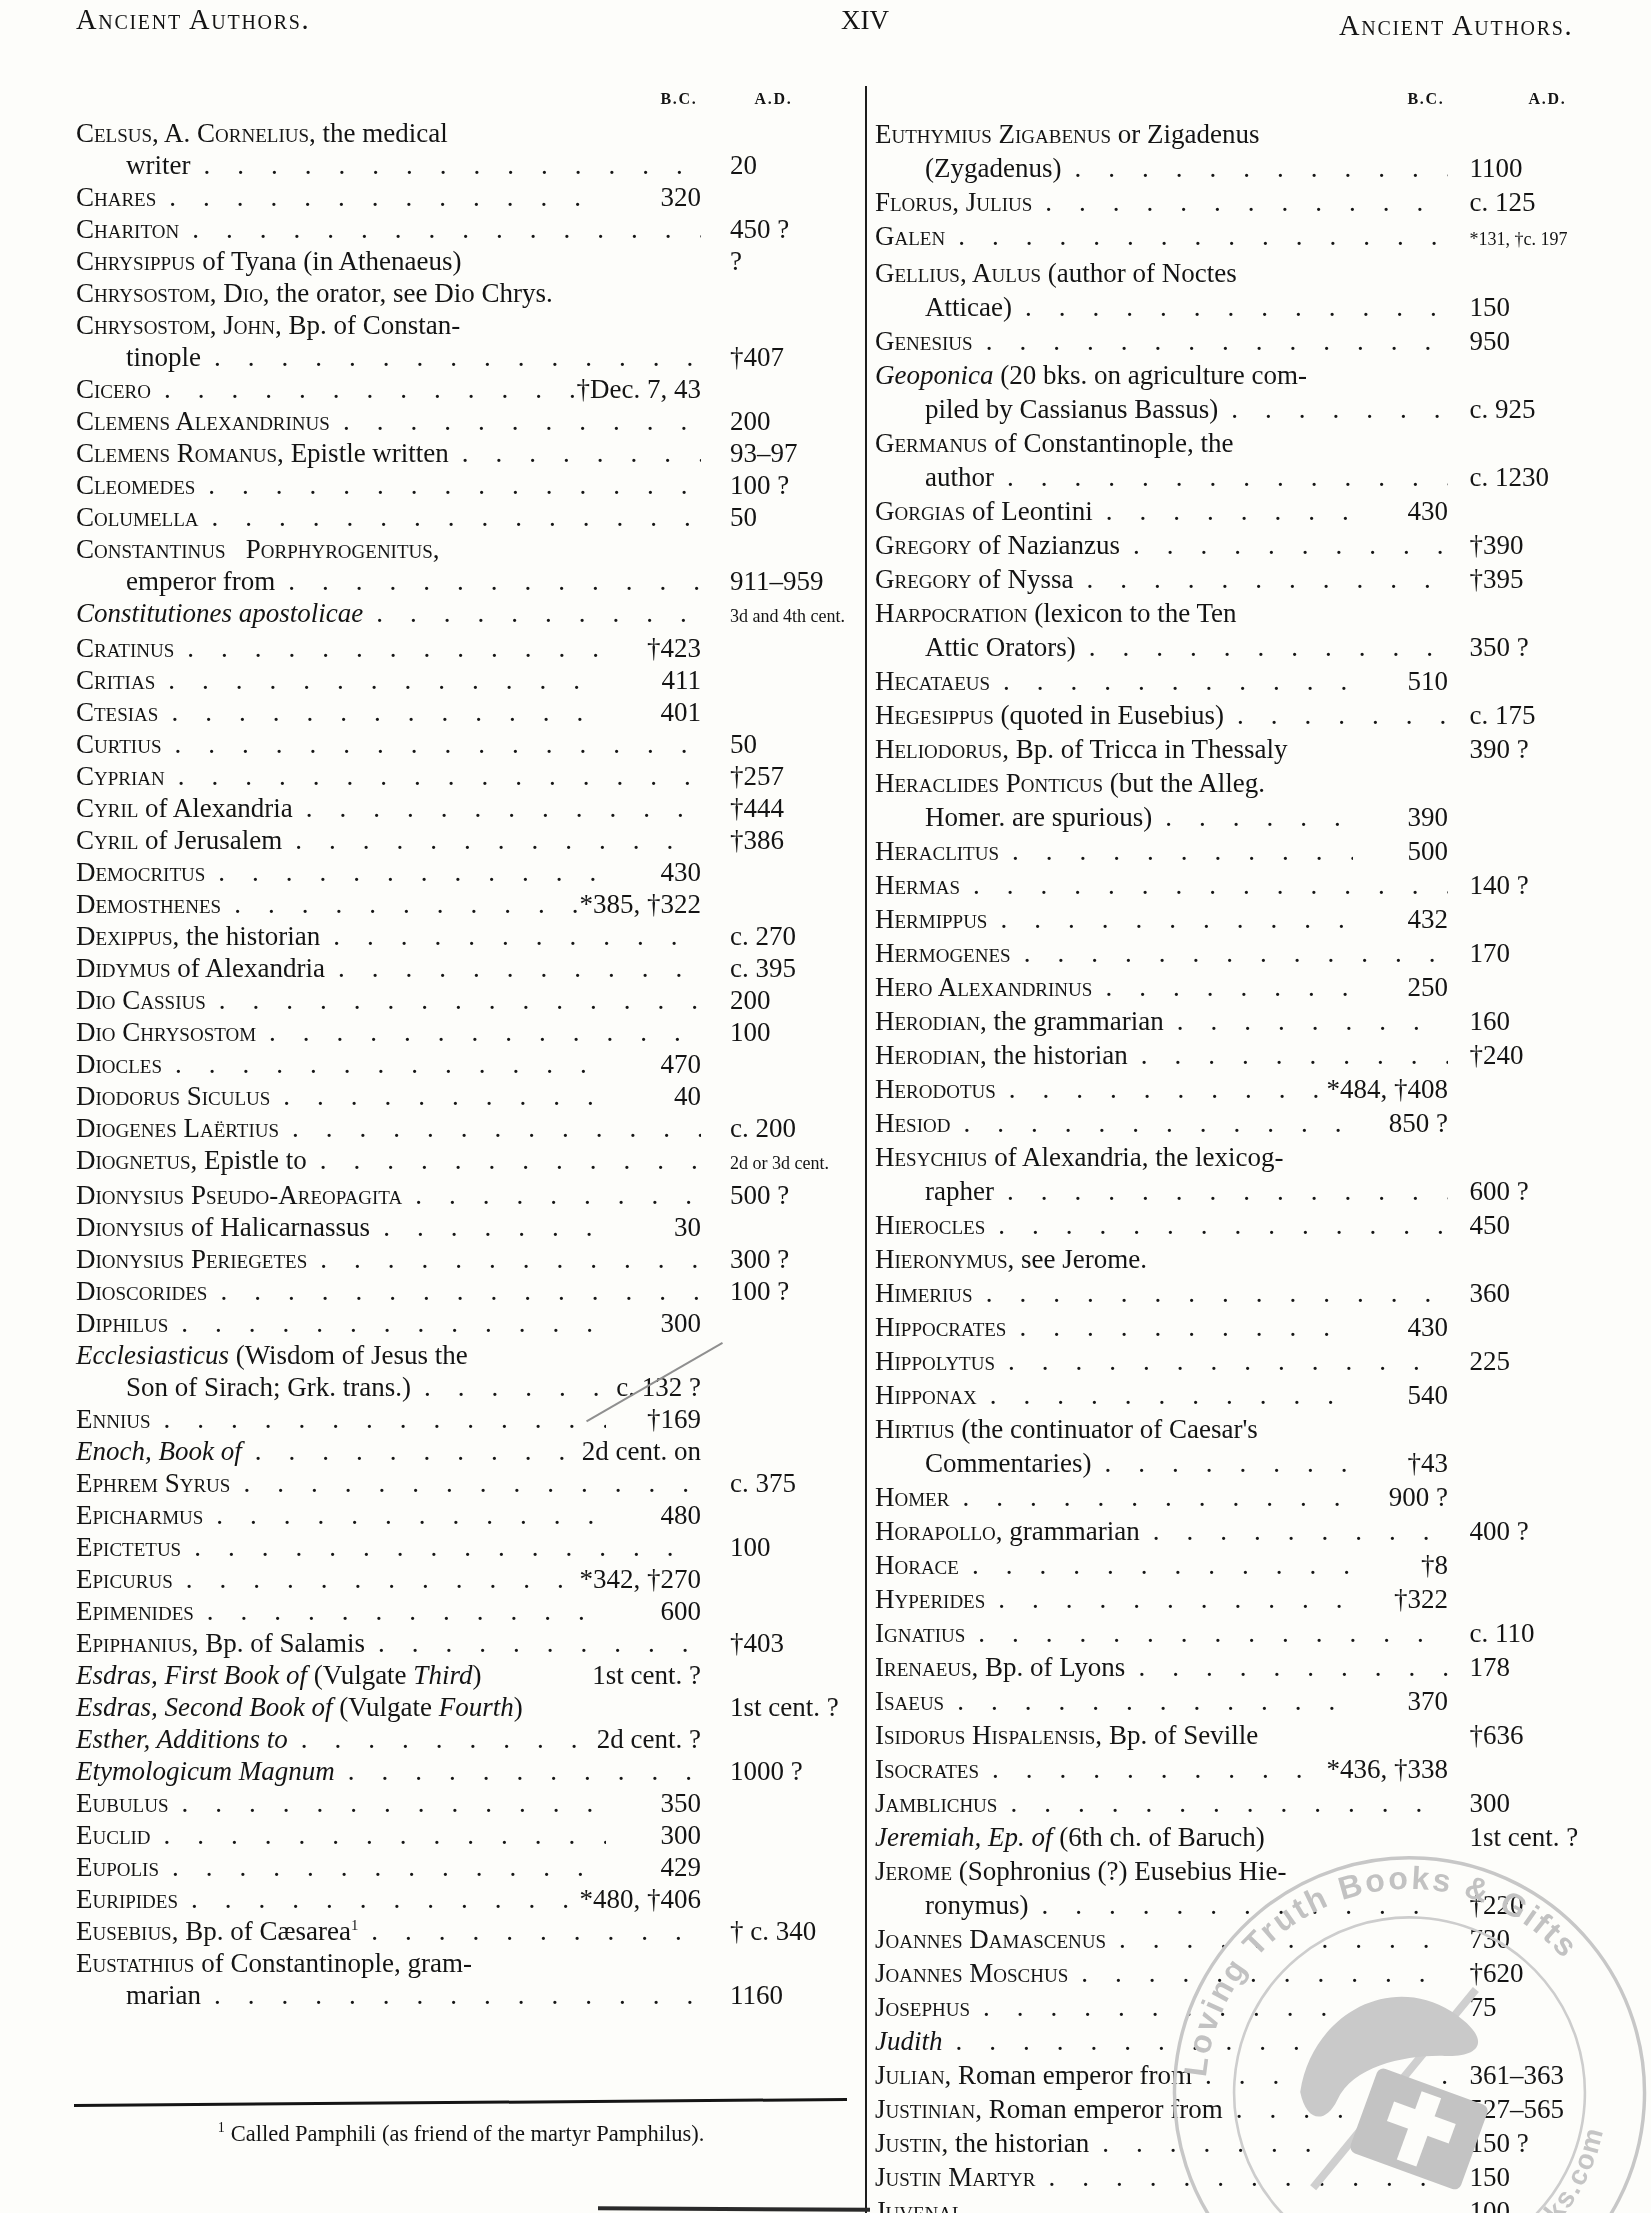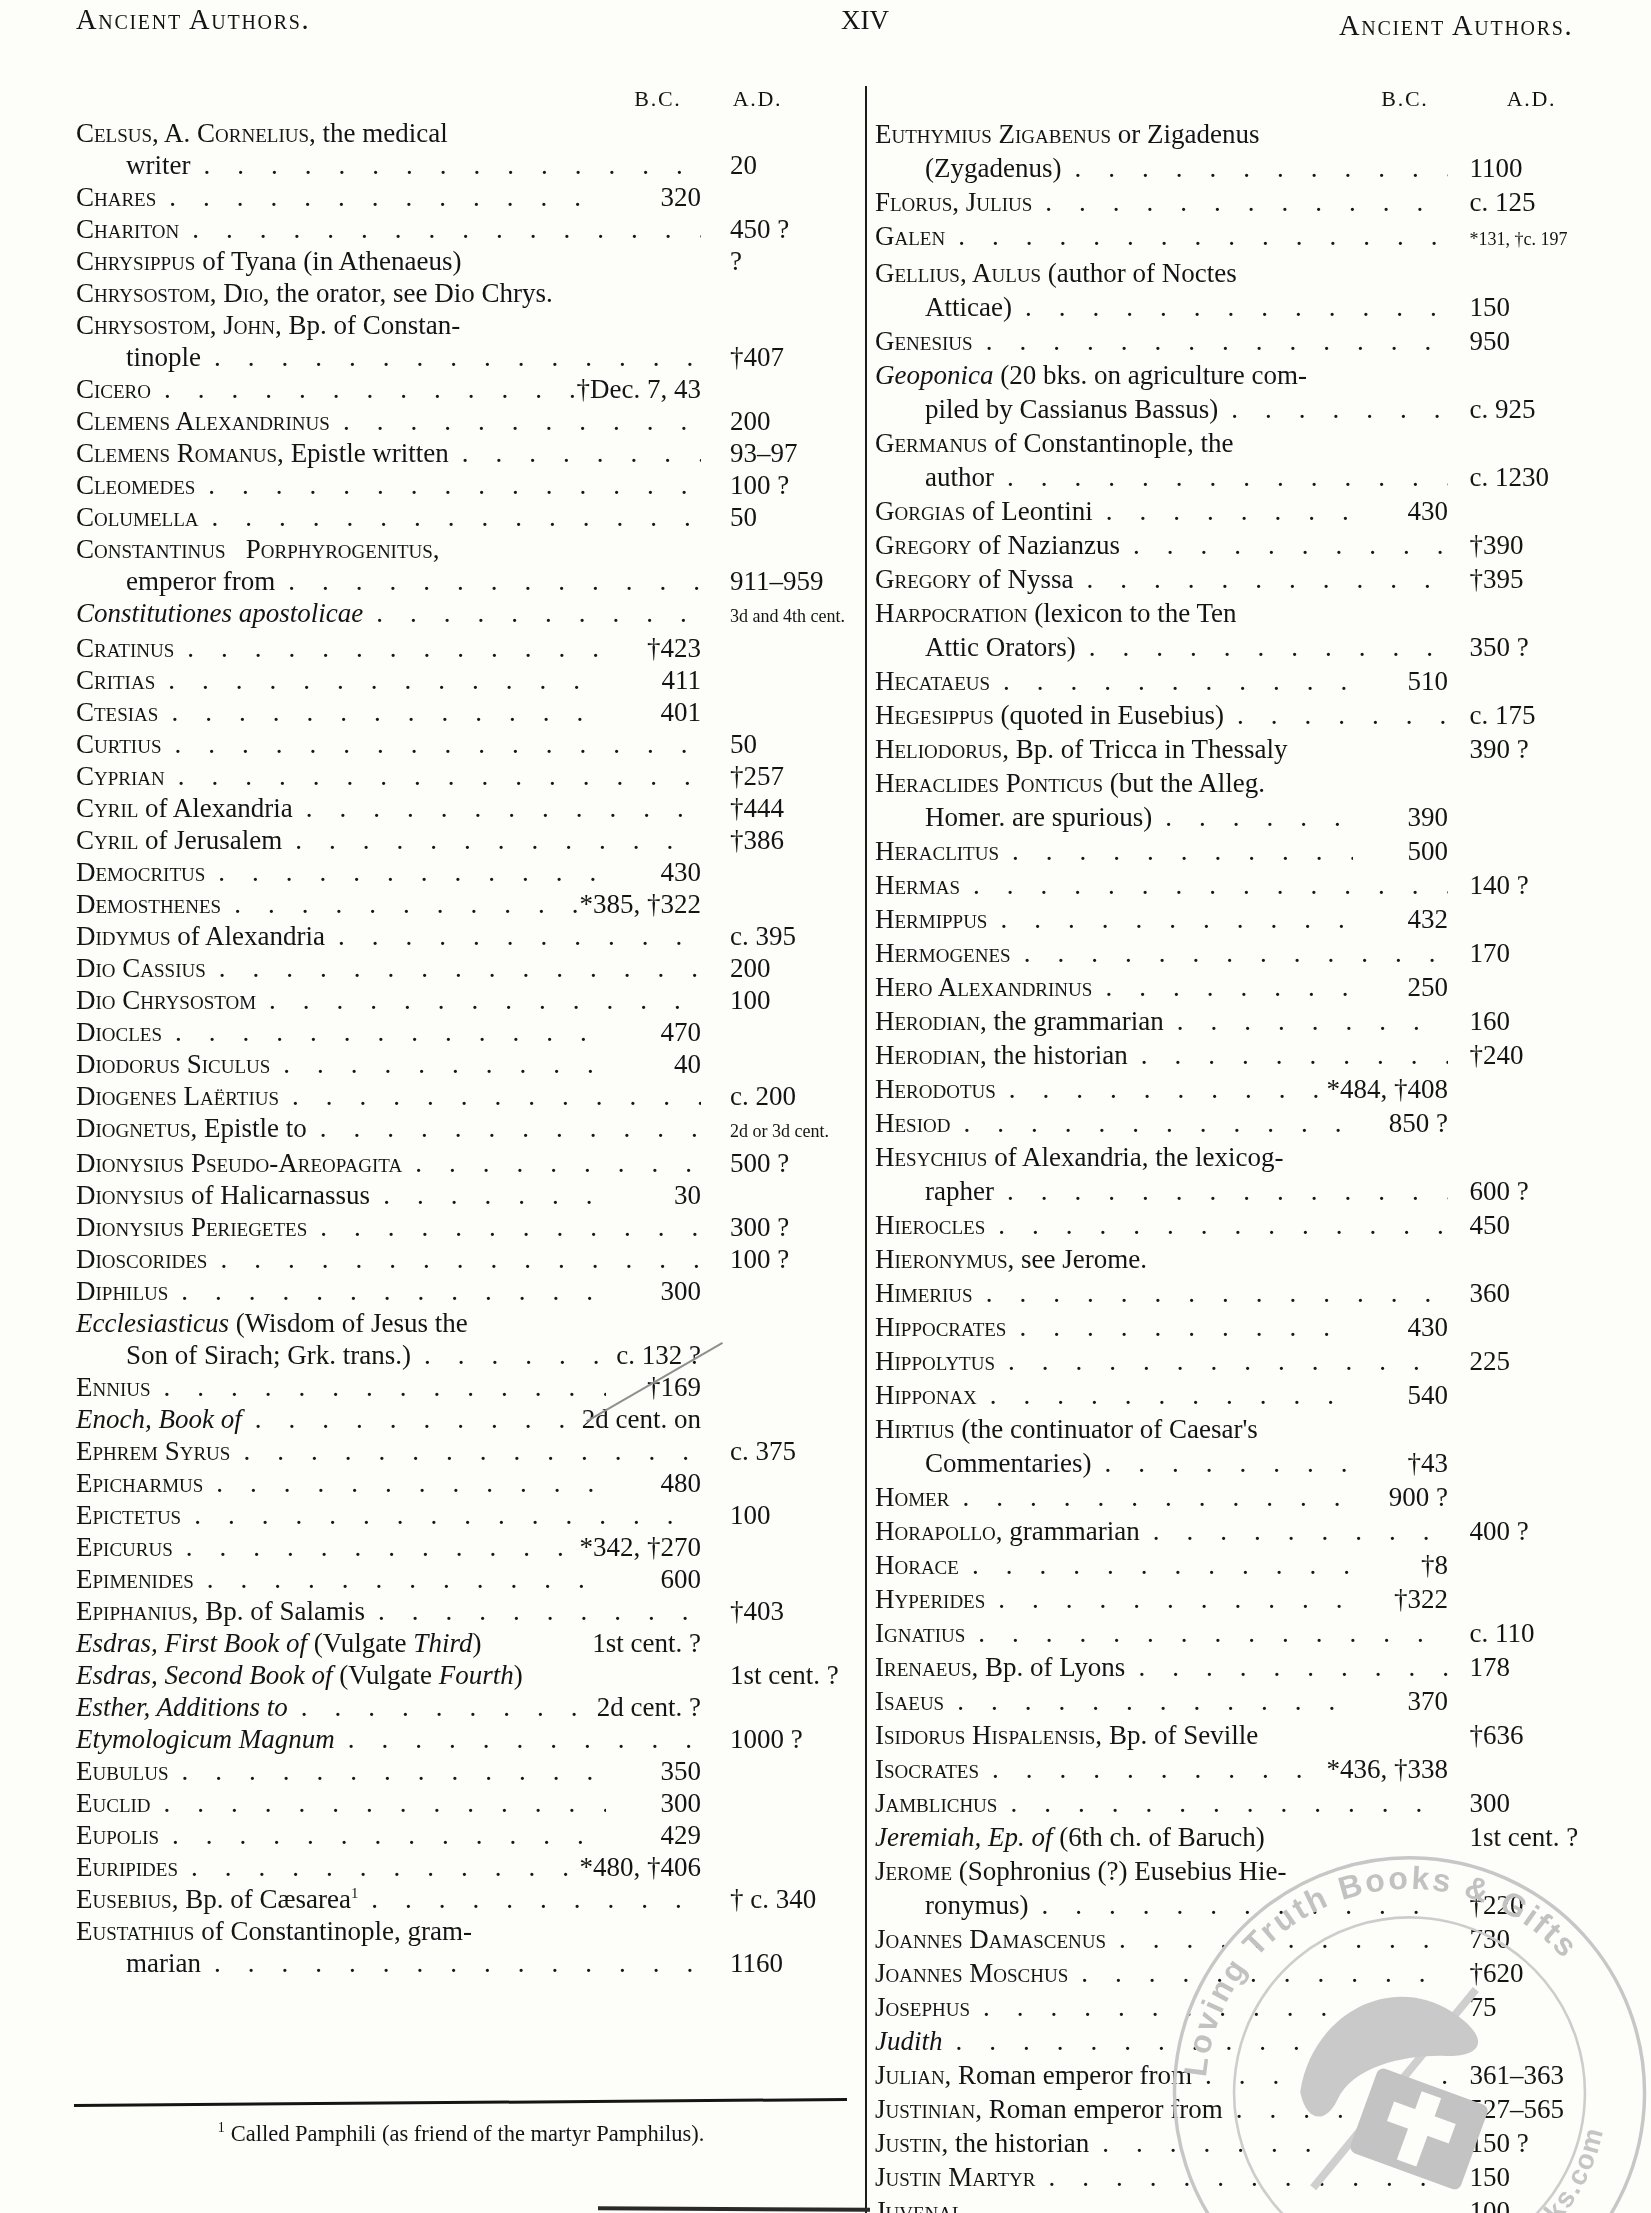--- a/index.html
+++ b/index.html
@@ -16,22 +16,22 @@
   .rh.right{left:1339px;top:10.4px;}
   .pageno{position:absolute;left:841px;top:5.2px;font-size:27px;}
 
   
   .col{position:absolute;font-size:27px;}
   .col-left{left:76px;top:117px;width:770px;}
   .col-right{left:875px;top:117px;width:772px;}
   .col-left .row{line-height:32px;}
   .col-right .row{line-height:34px;}
 
-  .colhead{position:absolute;top:-28.5px;left:0;right:16px;display:flex;
-           font-weight:normal;font-size:22px;letter-spacing:1.7px;line-height:19px;}
+  .colhead{position:absolute;top:-28.5px;left:0;right:0;display:flex;
+           font-weight:bold;font-size:16px;letter-spacing:1.7px;line-height:19px;}
   .colhead .sp{flex:1 1 0;}
   .colhead .bch{flex:0 0 auto;min-width:95px;text-align:right;padding-right:3.5px;}
   .colhead .adh{flex:0 0 auto;width:145px;text-align:center;}
   .col-right .colhead .adh{width:199px;}
 
   .row{display:flex;align-items:baseline;white-space:nowrap;}
   .txt{flex:0 0 auto;}
   .txt.ind{padding-left:50px;}
   .sc{font-variant:small-caps;}
   .i{font-style:italic;}
@@ -219,20 +219,26 @@
         <span class="txt"><span class="sc">Democritus</span></span>
         <span class="lead dots"></span>
         <span class="bc">430</span>
         <span class="ad"></span>
       </div>
       <div class="row">
         <span class="txt"><span class="sc">Demosthenes</span></span>
         <span class="lead dots"></span>
         <span class="bc">*385, †322</span>
         <span class="ad"></span>
+      </div>
+      <div class="row">
+        <span class="txt"><span class="sc">Dexippus,</span><span class="n"> the historian</span></span>
+        <span class="lead dots"></span>
+        <span class="bc"></span>
+        <span class="ad">c. 270</span>
       </div>
       <div class="row">
         <span class="txt"><span class="sc">Didymus</span><span class="n"> of Alexandria</span></span>
         <span class="lead dots"></span>
         <span class="bc"></span>
         <span class="ad">c. 395</span>
       </div>
       <div class="row">
         <span class="txt"><span class="sc">Dio Cassius</span></span>
         <span class="lead dots"></span>

